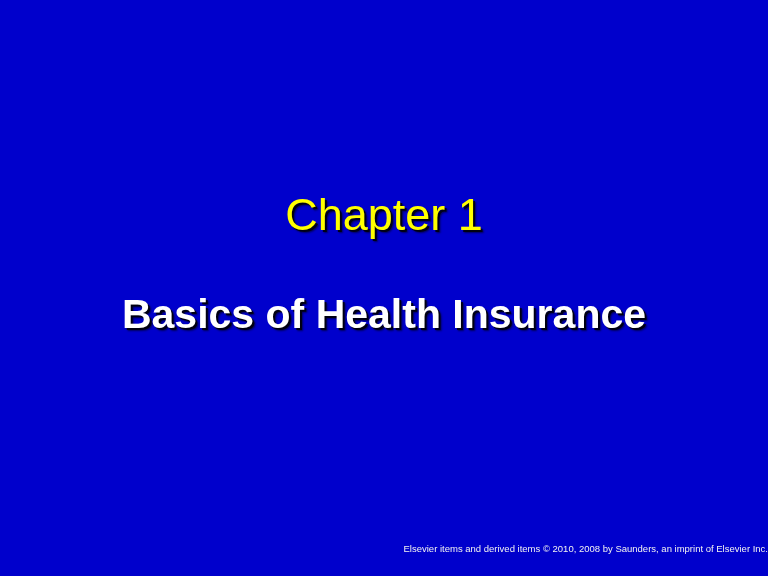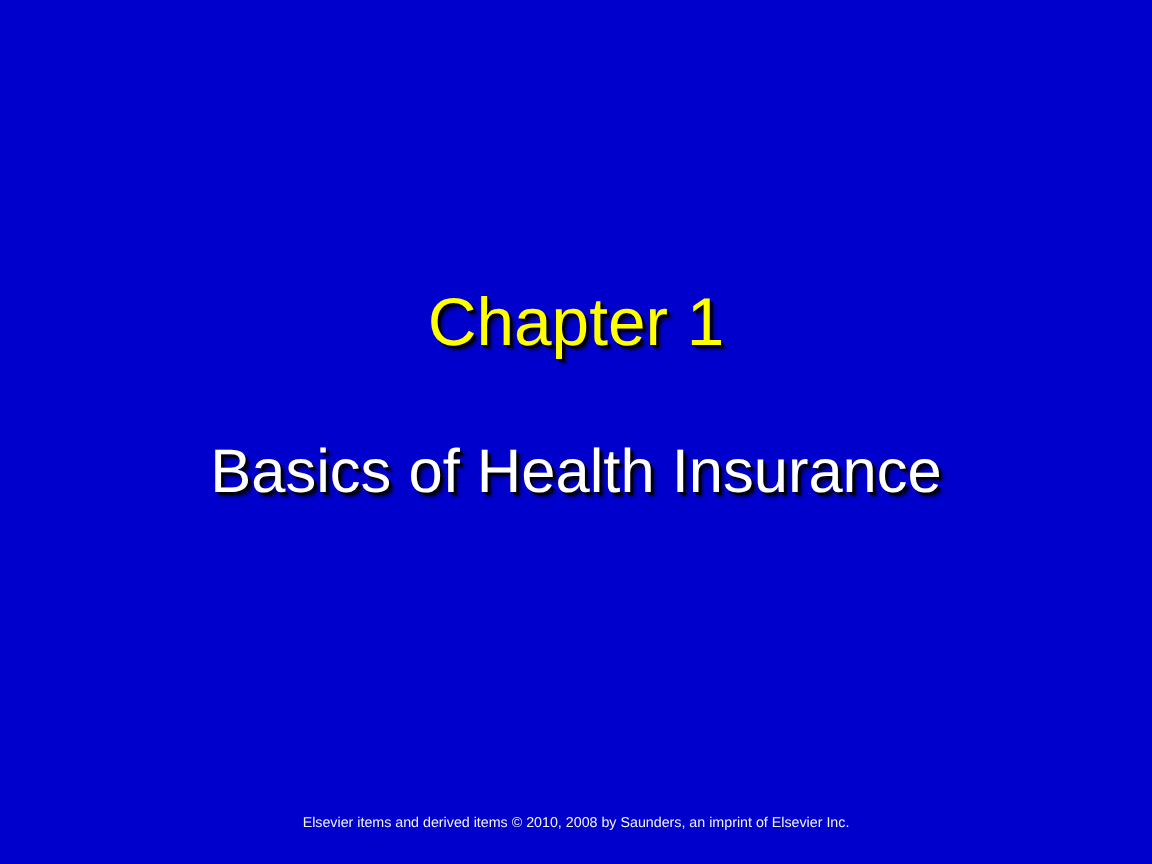--- a/index.html
+++ b/index.html
@@ -50,21 +50,21 @@
     white-space: nowrap;
   }
 
   .slide-subtitle {
     position: absolute;
     left: 0;
     top: 292px;
     width: 768px;
     margin: 0;
     font-size: 41px;
-    font-weight: normal;
+    font-weight: bold;
     line-height: 1.08;
     letter-spacing: 0px;
     color: #ffffff;
     text-align: center;
     text-shadow:
       2px 2px 0 rgba(0, 0, 0, 0.82),
       3px 3px 2px rgba(0, 0, 0, 0.55);
     white-space: nowrap;
   }
 
@@ -72,21 +72,21 @@
   .slide-footer {
     position: absolute;
     left: 0;
     top: 543px;
     width: 768px;
     margin: 0;
     font-size: 9.5px;
     font-weight: normal;
     line-height: 1.3;
     color: #f2f2f2;
-    text-align: center;
+    text-align: right;
     white-space: nowrap;
   }
 </style>
 </head>
 <body>
 
 <div class="slide">
 
   <div class="title-block">
 

